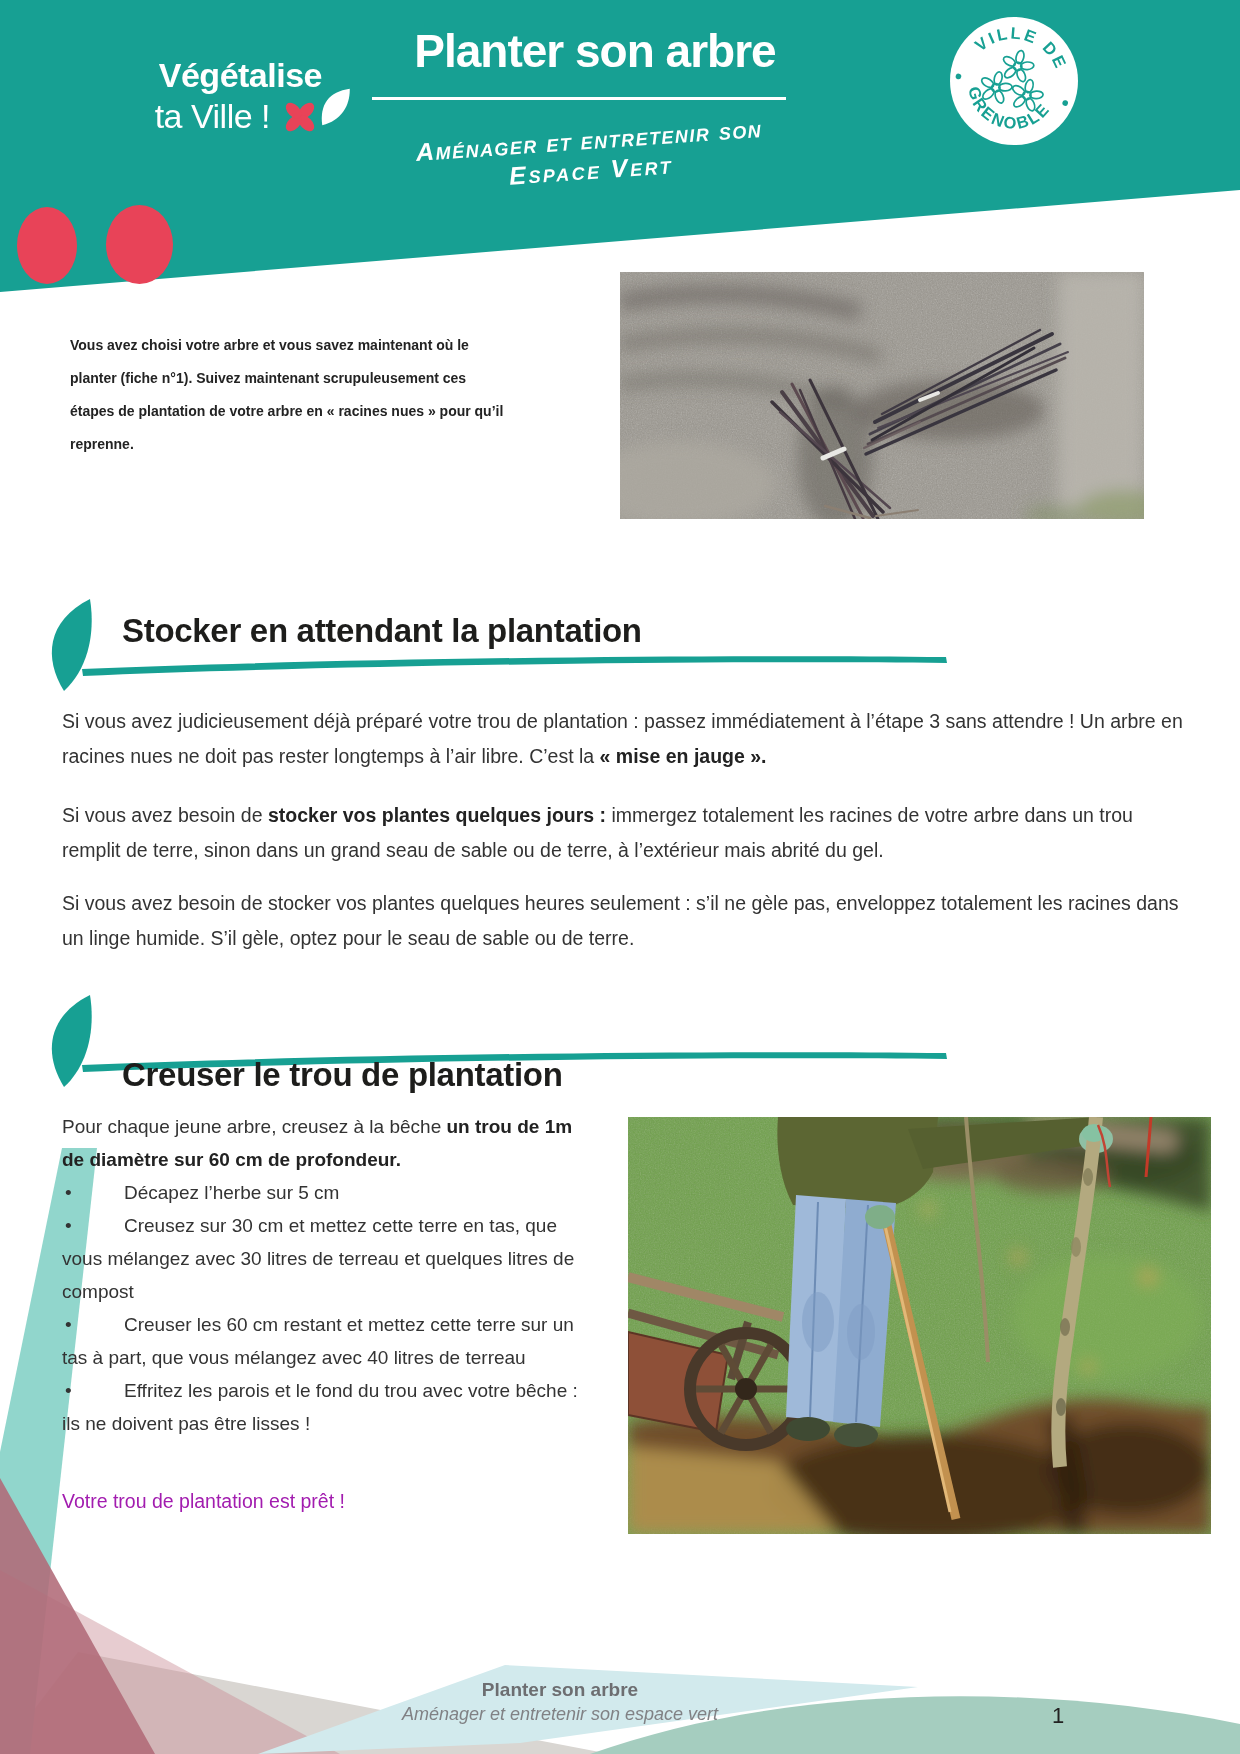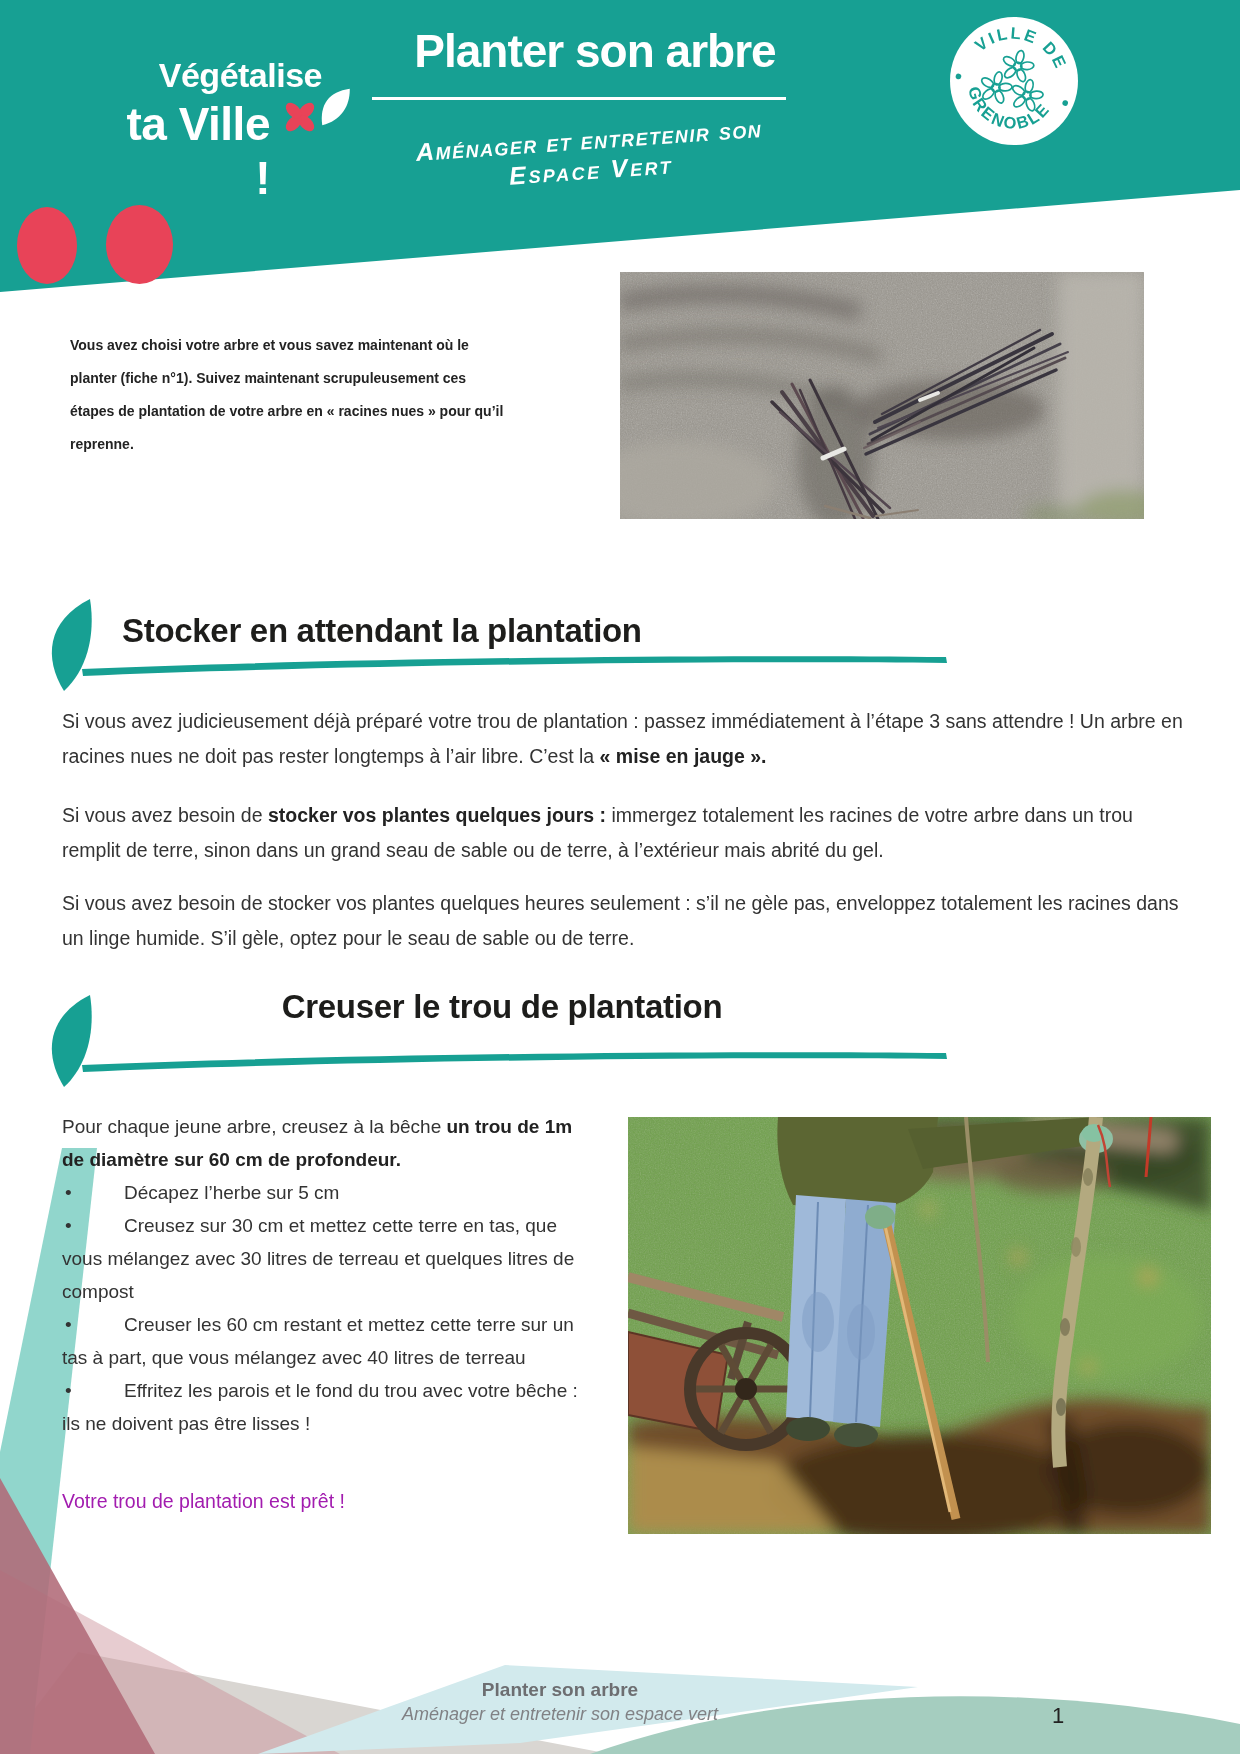--- a/index.html
+++ b/index.html
@@ -9,22 +9,22 @@
 
   
   .band{left:0;top:0;width:1240px;height:300px;background:#17A093;
         clip-path:polygon(0 0,100% 0,100% 190px,0 292px);z-index:1;}
   .dot{border-radius:50%;background:#E84358;z-index:2;}
   .dot1{left:17px;top:207px;width:60px;height:77px;}
   .dot2{left:106px;top:205px;width:67px;height:79px;}
 
   .brand1{left:100px;top:56px;width:222px;text-align:right;color:#fff;font-weight:bold;
           font-size:34px;letter-spacing:-.5px;z-index:3;}
-  .brand2{left:100px;top:97px;width:170px;text-align:right;color:#fff;font-weight:bold;
-          font-size:46px;letter-spacing:-.5px;z-index:3;}
+  .brand2{left:100px;top:97px;width:170px;text-align:right;color:#fff;font-weight:normal;
+          font-size:34px;letter-spacing:-.5px;z-index:3;}
   .brand-flower{left:282px;top:99px;width:36px;height:36px;z-index:3;}
   .brand-leaf{left:317px;top:88px;width:38px;height:38px;z-index:3;transform:rotate(-8deg);}
 
   .title{left:320px;top:24px;width:550px;text-align:center;color:#fff;font-weight:bold;
          font-size:46px;letter-spacing:-1px;z-index:3;}
   .title-line{left:372px;top:97px;width:414px;height:3px;background:#fff;z-index:3;}
   .subtitle{left:330px;top:126px;width:520px;text-align:center;color:#fff;z-index:3;
             transform:rotate(-4deg);font-style:italic;font-weight:bold;}
   .subtitle .l1{font-size:25px;font-variant:small-caps;letter-spacing:1.5px;}
   .subtitle .l2{font-size:25px;font-variant:small-caps;letter-spacing:2.5px;margin-top:1px;}
@@ -39,21 +39,21 @@
   .photo1{left:620px;top:272px;width:524px;height:247px;z-index:2;}
   .photo2{left:628px;top:1117px;width:583px;height:417px;z-index:2;}
 
   
   .leaf{width:66px;height:96px;z-index:2;}
   .leaf1{left:44px;top:597px;}
   .leaf2{left:44px;top:993px;}
   .heading{left:122px;width:760px;font-size:33px;font-weight:bold;color:#1d1d1b;
            letter-spacing:-.3px;z-index:2;}
   .h1{top:612px;}
-  .h2{top:988px;text-align:center;}
+  .h2{top:1056px;}
   .swoosh{left:78px;width:875px;height:30px;z-index:1;}
   .sw1{top:649px;}
   .sw2{top:1045px;}
 
   
   .para{left:62px;width:1128px;font-size:19.5px;line-height:35px;color:#333;z-index:2;}
   .p1{top:684px;}
   .p2{top:778px;}
   .p3{top:866px;}
   .para b, .s2col b{font-weight:bold;color:#222;}

